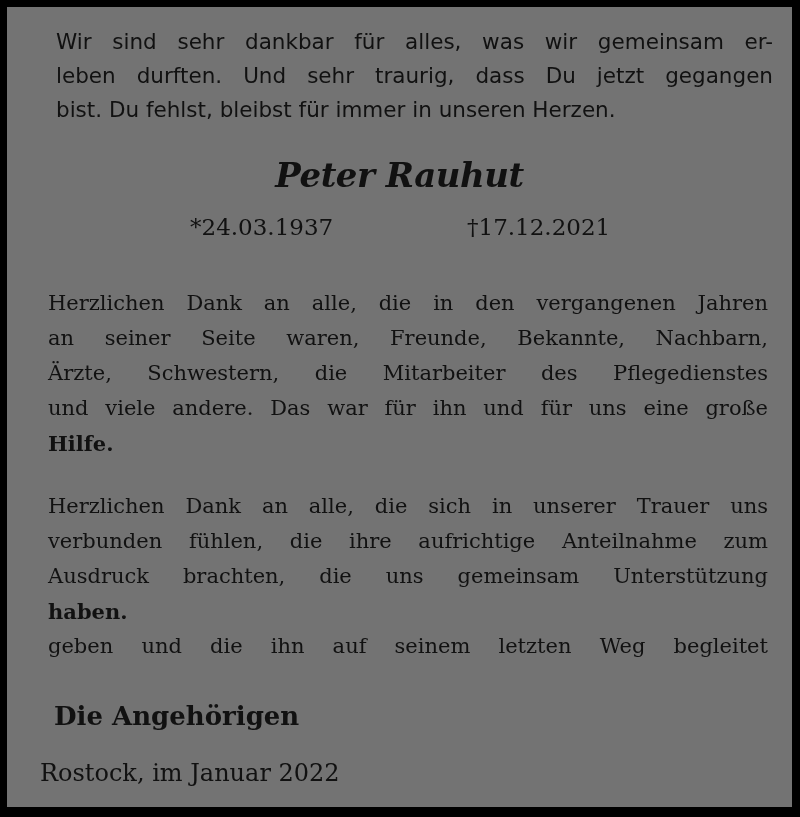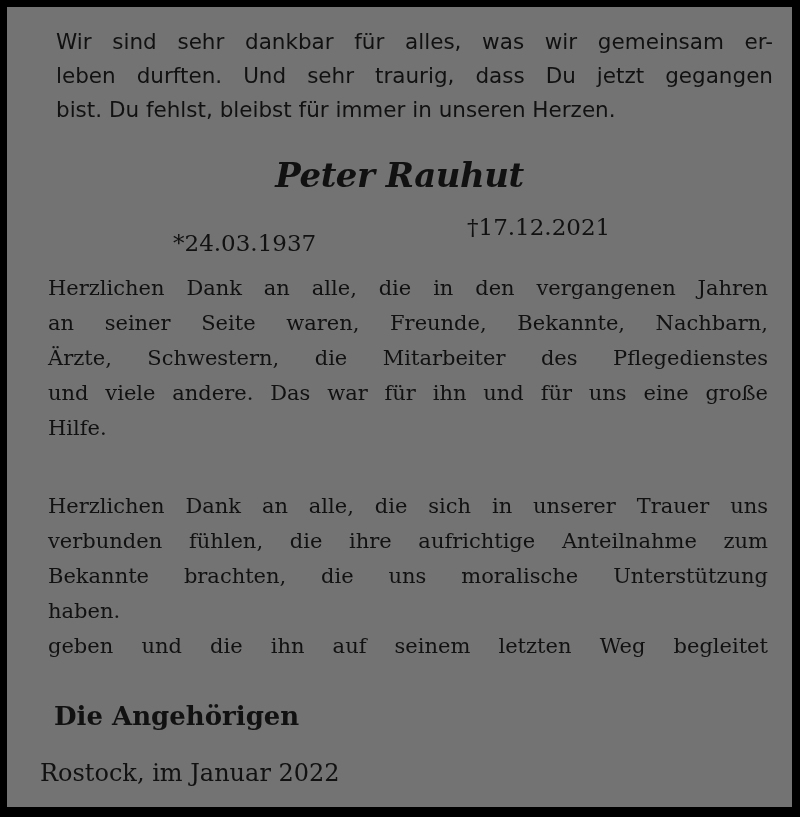--- a/index.html
+++ b/index.html
@@ -17,29 +17,29 @@
     .intro .line.last { text-align-last: left; }
     .name {
       position: absolute; left: 0; width: 785px; top: 138px; text-align: center;
       font-family: "DejaVu Serif", serif; font-style: italic; font-weight: bold;
       font-size: 34px; line-height: 60px; color: #111; letter-spacing: -0.5px;
     }
     .dates {
       position: absolute; top: 205px; font-family: "DejaVu Serif", serif;
       font-size: 23px; line-height: 30px; color: #111;
     }
-    .born { left: 166px; margin-top: 16px; }
+    .born { left: 183px; }
     .died { left: 460px; }
     .para {
       position: absolute; left: 41px; width: 720px;
       font-family: "DejaVu Serif", serif; font-size: 21px; line-height: 35px; color: #111;
     }
     .para .line { display: block; white-space: nowrap; text-align: justify; text-align-last: justify; }
-    .para .line.last { text-align-last: left; }
-    .p1 { top: 264px; }
+    .para .line.last { text-align-last: left; font-weight: bold; }
+    .p1 { top: 279px; }
     .p2 { top: 482px; }
     .sign {
       position: absolute; left: 47px; top: 679px;
       font-family: "DejaVu Serif", serif; font-weight: bold; font-size: 26px; line-height: 34px; color: #111; margin-top: 13px;
     }
     .place {
       position: absolute; left: 33px; top: 751px;
       font-family: "DejaVu Serif", serif; font-size: 24px; line-height: 30px; color: #111;
     }
   </style>
@@ -62,20 +62,20 @@
     <span class="line">Herzlichen Dank an alle, die in den vergangenen Jahren</span>
     <span class="line">an seiner Seite waren, Freunde, Bekannte, Nachbarn,</span>
     <span class="line">Ärzte, Schwestern, die Mitarbeiter des Pflegedienstes</span>
     <span class="line">und viele andere. Das war für ihn und für uns eine große</span>
     <span class="line last">Hilfe.</span>
   </div>
 
   <div class="para p2">
     <span class="line">Herzlichen Dank an alle, die sich in unserer Trauer uns</span>
     <span class="line">verbunden fühlen, die ihre aufrichtige Anteilnahme zum</span>
-    <span class="line">Bekannte brachten, die uns moralische Unterstützung</span>
+    <span class="line">Ausdruck brachten, die uns gemeinsam Unterstützung</span>
     <span class="line last">haben.</span>
     <span class="line">geben und die ihn auf seinem letzten Weg begleitet</span>
   </div>
 
   <div class="sign">Die Angehörigen</div>
   <div class="place">Rostock, im Januar 2022</div>
 </div>
 
 </body></html>

